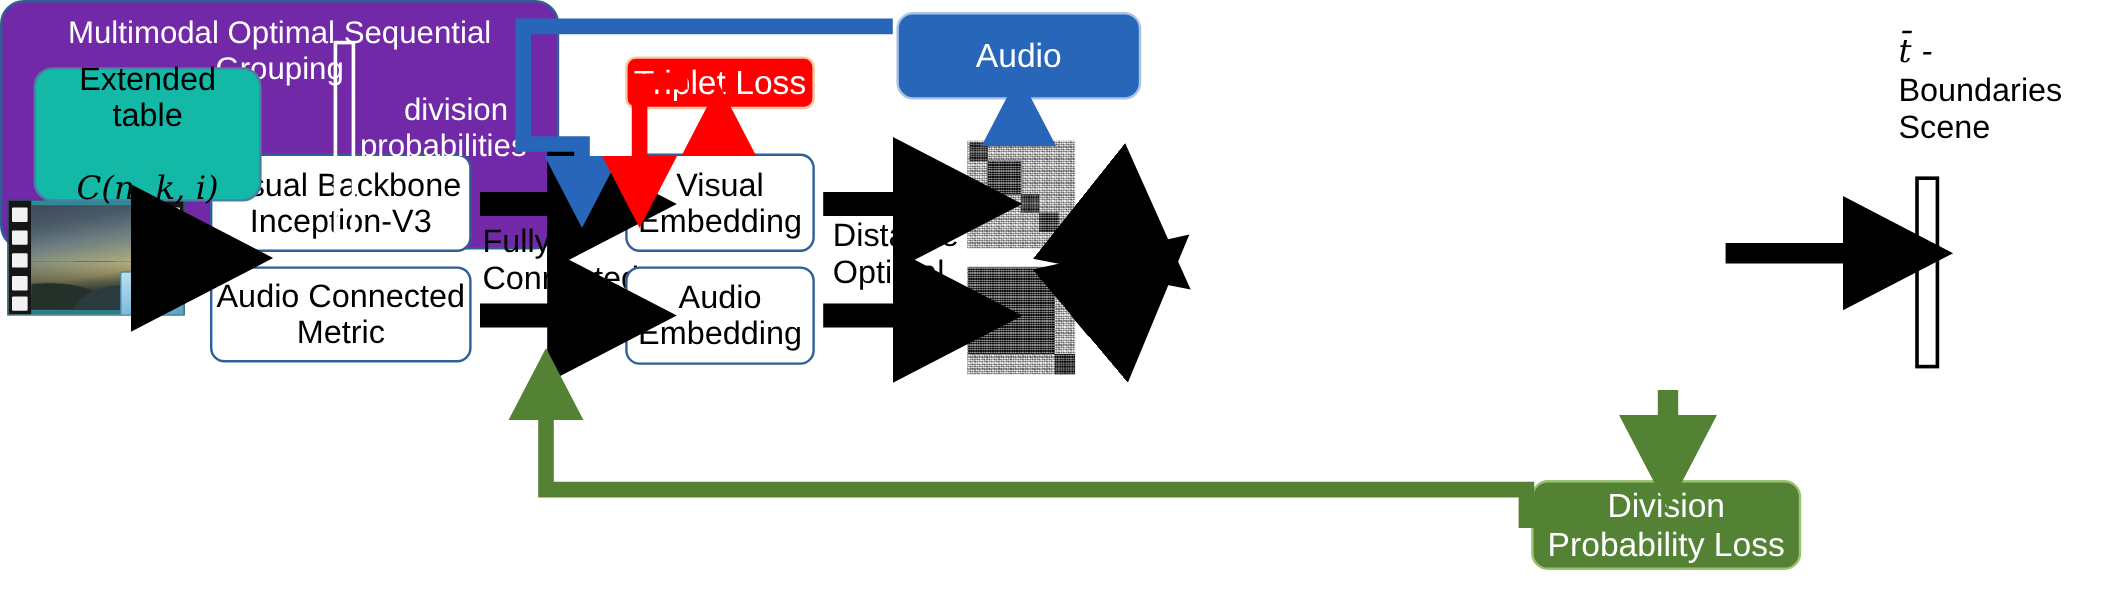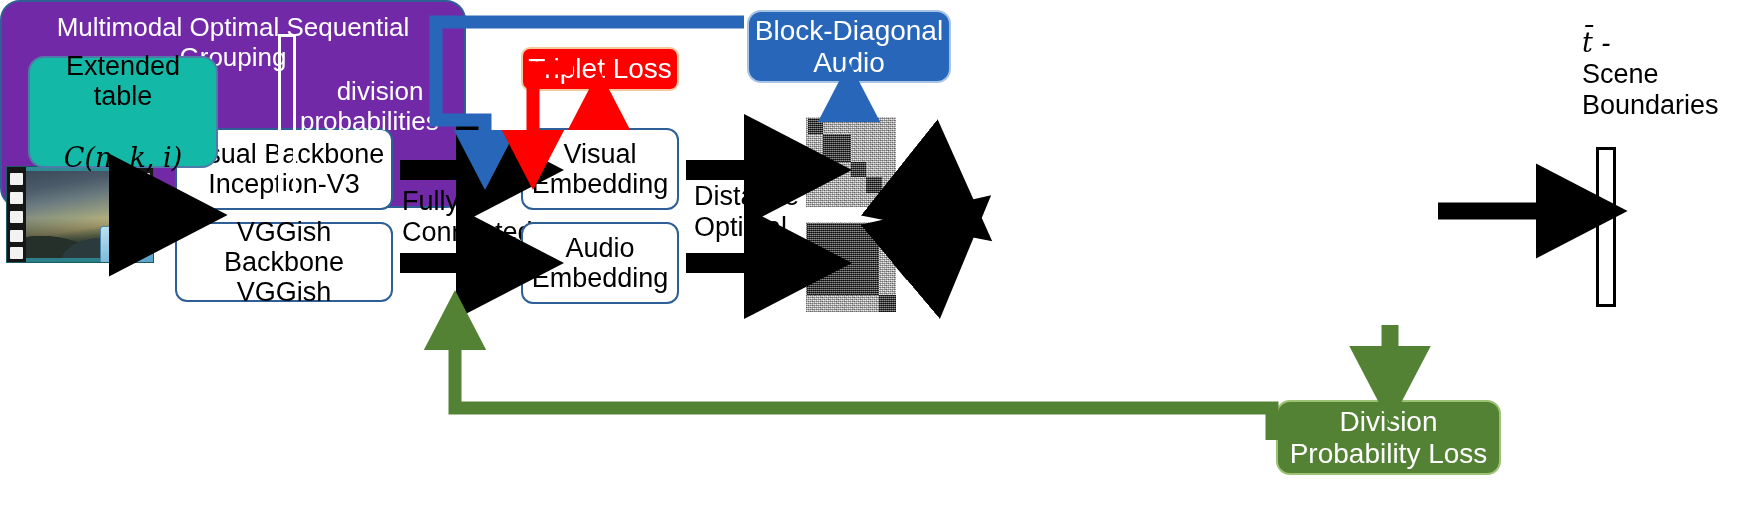--- a/index.html
+++ b/index.html
@@ -196,22 +196,22 @@
     </div>
     <div class="play-badge"></div>
   </div>
 
   <div class="node node-white" style="left:175px; top:128px; width:218px; height:82px; flex-direction:column;">
     <span>Visual Backbone</span>
     <span>Inception-V3</span>
   </div>
 
   <div class="node node-white" style="left:175px; top:222px; width:218px; height:80px; flex-direction:column;">
-    <span>VGGish Backbone</span>
-    <span>VGGish</span>
+    <span>Audio Connected</span>
+    <span>Metric</span>
   </div>
 
   <div class="plain-label" style="left:402px; top:186px; width:180px;">
     <div>Fully</div>
     <div>Connected</div>
   </div>
 
   <div class="node node-white" style="left:521px; top:128px; width:158px; height:82px; flex-direction:column;">
     <span>Visual</span>
     <span>Embedding</span>
@@ -220,21 +220,20 @@
   <div class="node node-white" style="left:521px; top:222px; width:158px; height:82px; flex-direction:column;">
     <span>Audio</span>
     <span>Embedding</span>
   </div>
 
   <div class="node node-red" style="left:521px; top:47px; width:158px; height:44px;">
     <span>Triplet Loss</span>
   </div>
 
   <div class="node node-blue" style="left:747px; top:10px; width:204px; height:73px; flex-direction:column;">
-    <span>Block-Diagonal</span>
     <span>Audio</span>
   </div>
 
   <div class="plain-label" style="left:694px; top:181px; width:140px;">
     <div>Distance</div>
     <div>Optimal</div>
   </div>
 
   <div class="simmat" style="left:806px; top:117px; width:90px; height:90px;">
     <div class="noise"></div>
@@ -270,22 +269,22 @@
 
   <div class="node node-green" style="left:1276px; top:400px; width:225px; height:75px; flex-direction:column;">
     <span>Division</span>
     <span>Probability Loss</span>
   </div>
 
   <div class="plain-label" style="left:1582px; top:28px; width:176px; text-align:left;">
     <div>
       <span class="mathit">t̄ -</span>
     </div>
+    <div>Boundaries</div>
     <div>Scene</div>
-    <div>Boundaries</div>
   </div>
 
   <div class="tallbar-black" style="left:1596px; top:147px; width:20px; height:160px;"></div>
 
   <svg class="overlay" viewBox="0 0 1758 505" xmlns="http://www.w3.org/2000/svg">
     <defs>
       <marker id="ahBlack" markerWidth="6" markerHeight="6" refX="2.6" refY="3" orient="auto" markerUnits="strokeWidth">
         <path d="M0,0.2 L5.4,3 L0,5.8 Z" fill="#000000"></path>
       </marker>
       <marker id="ahBlue" markerWidth="5" markerHeight="5" refX="2.3" refY="2.5" orient="auto" markerUnits="strokeWidth">

